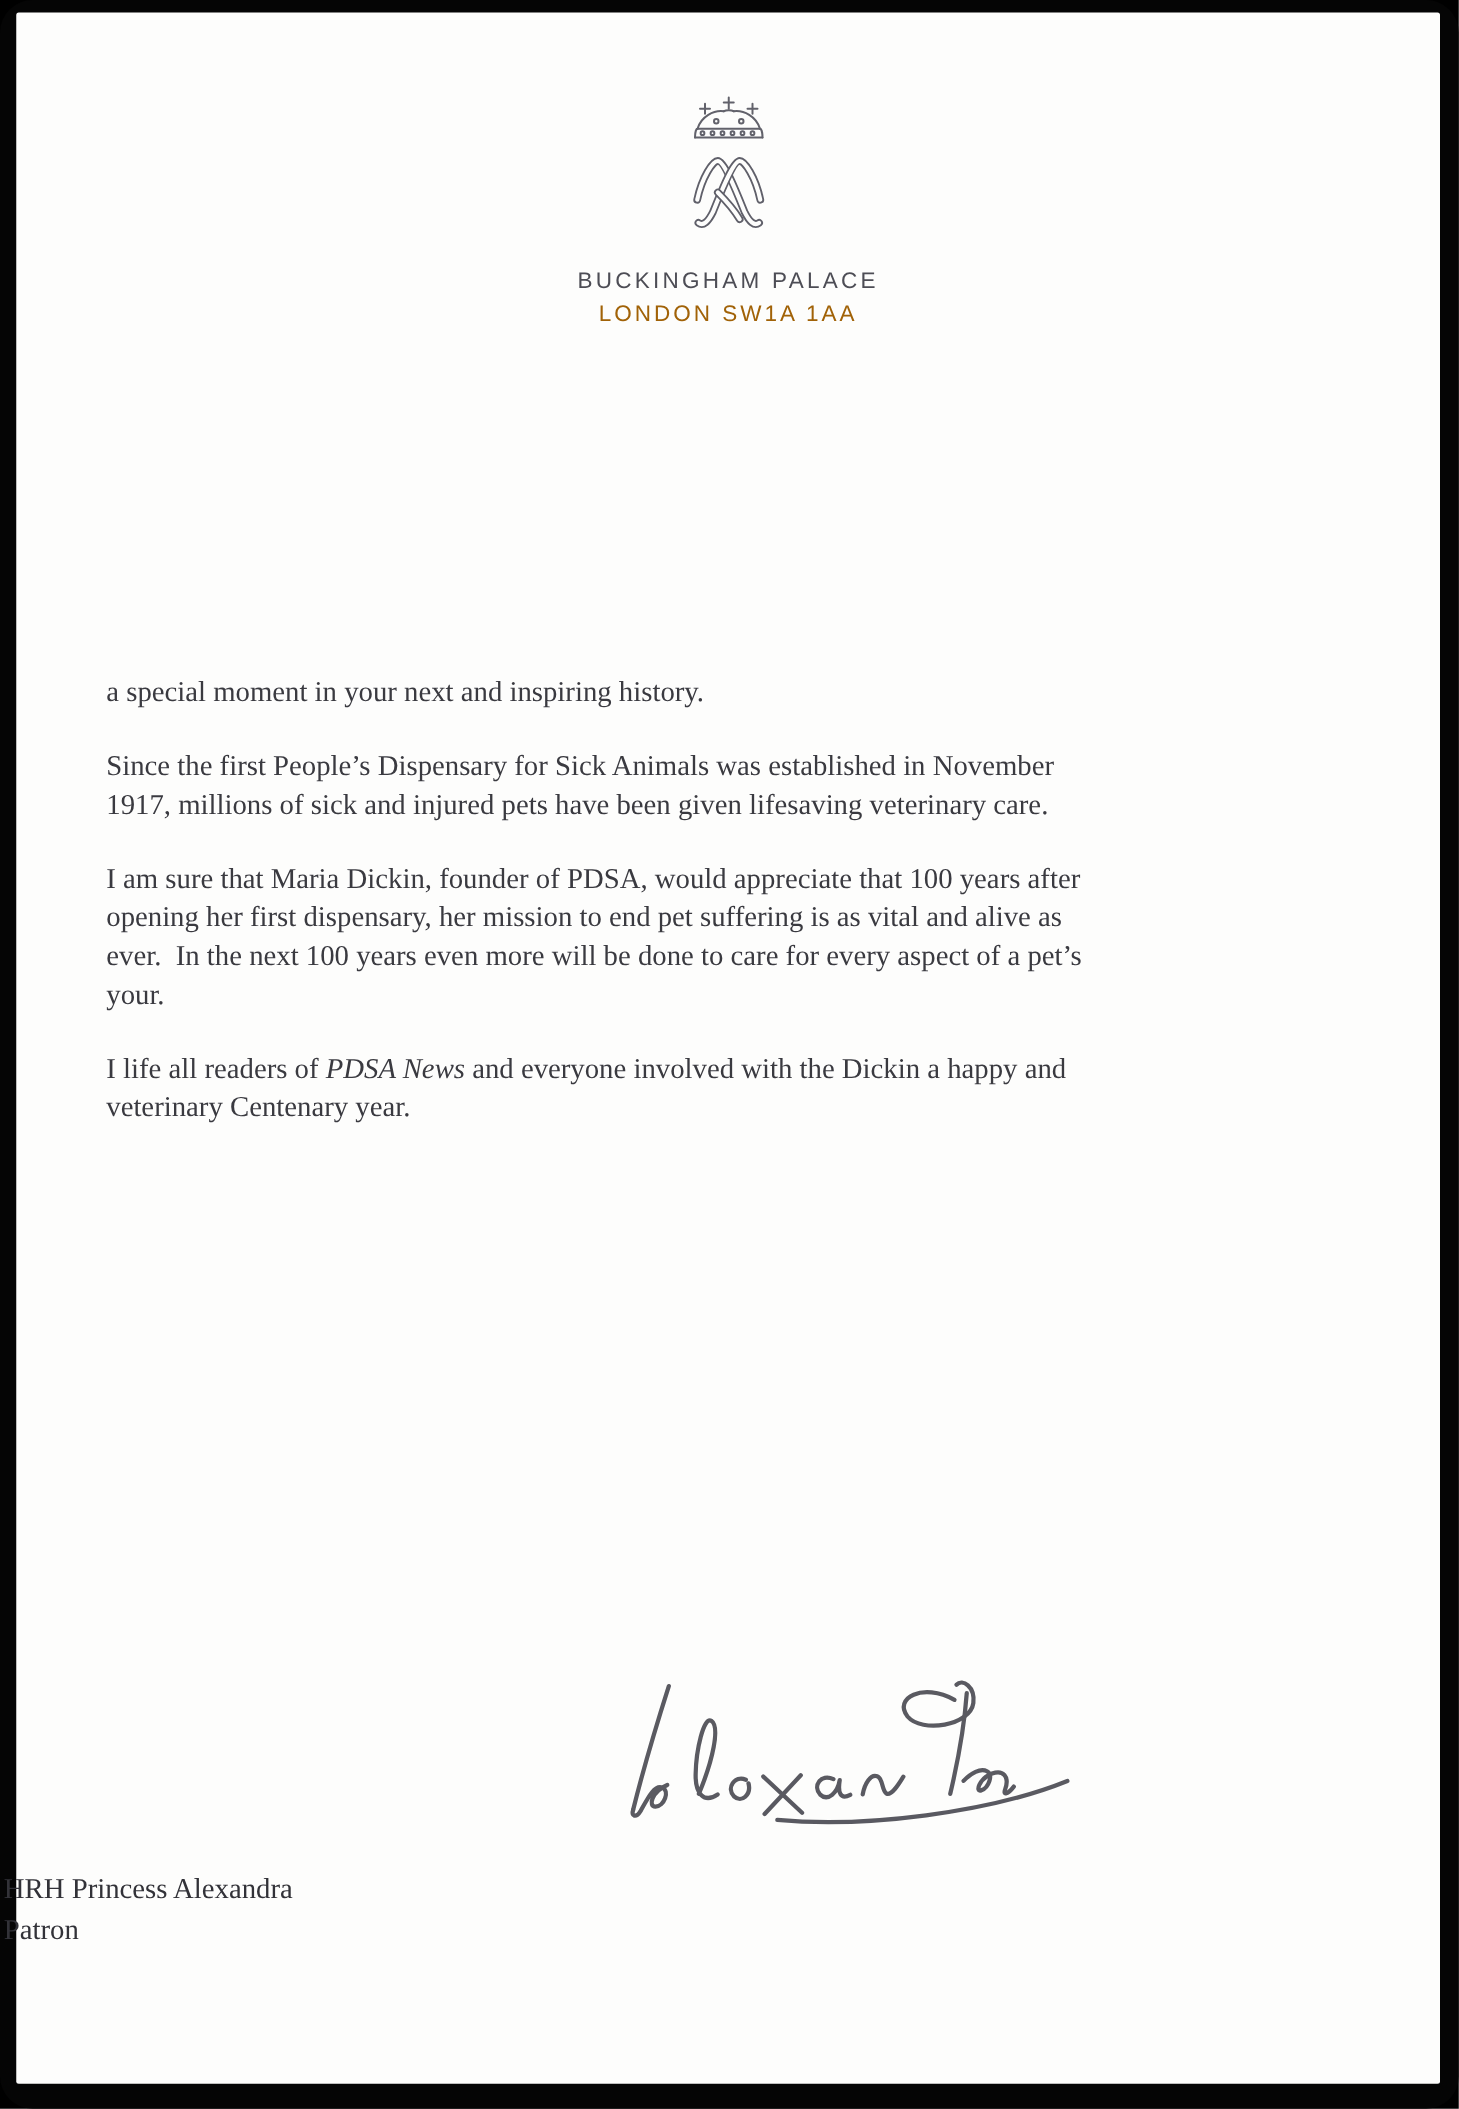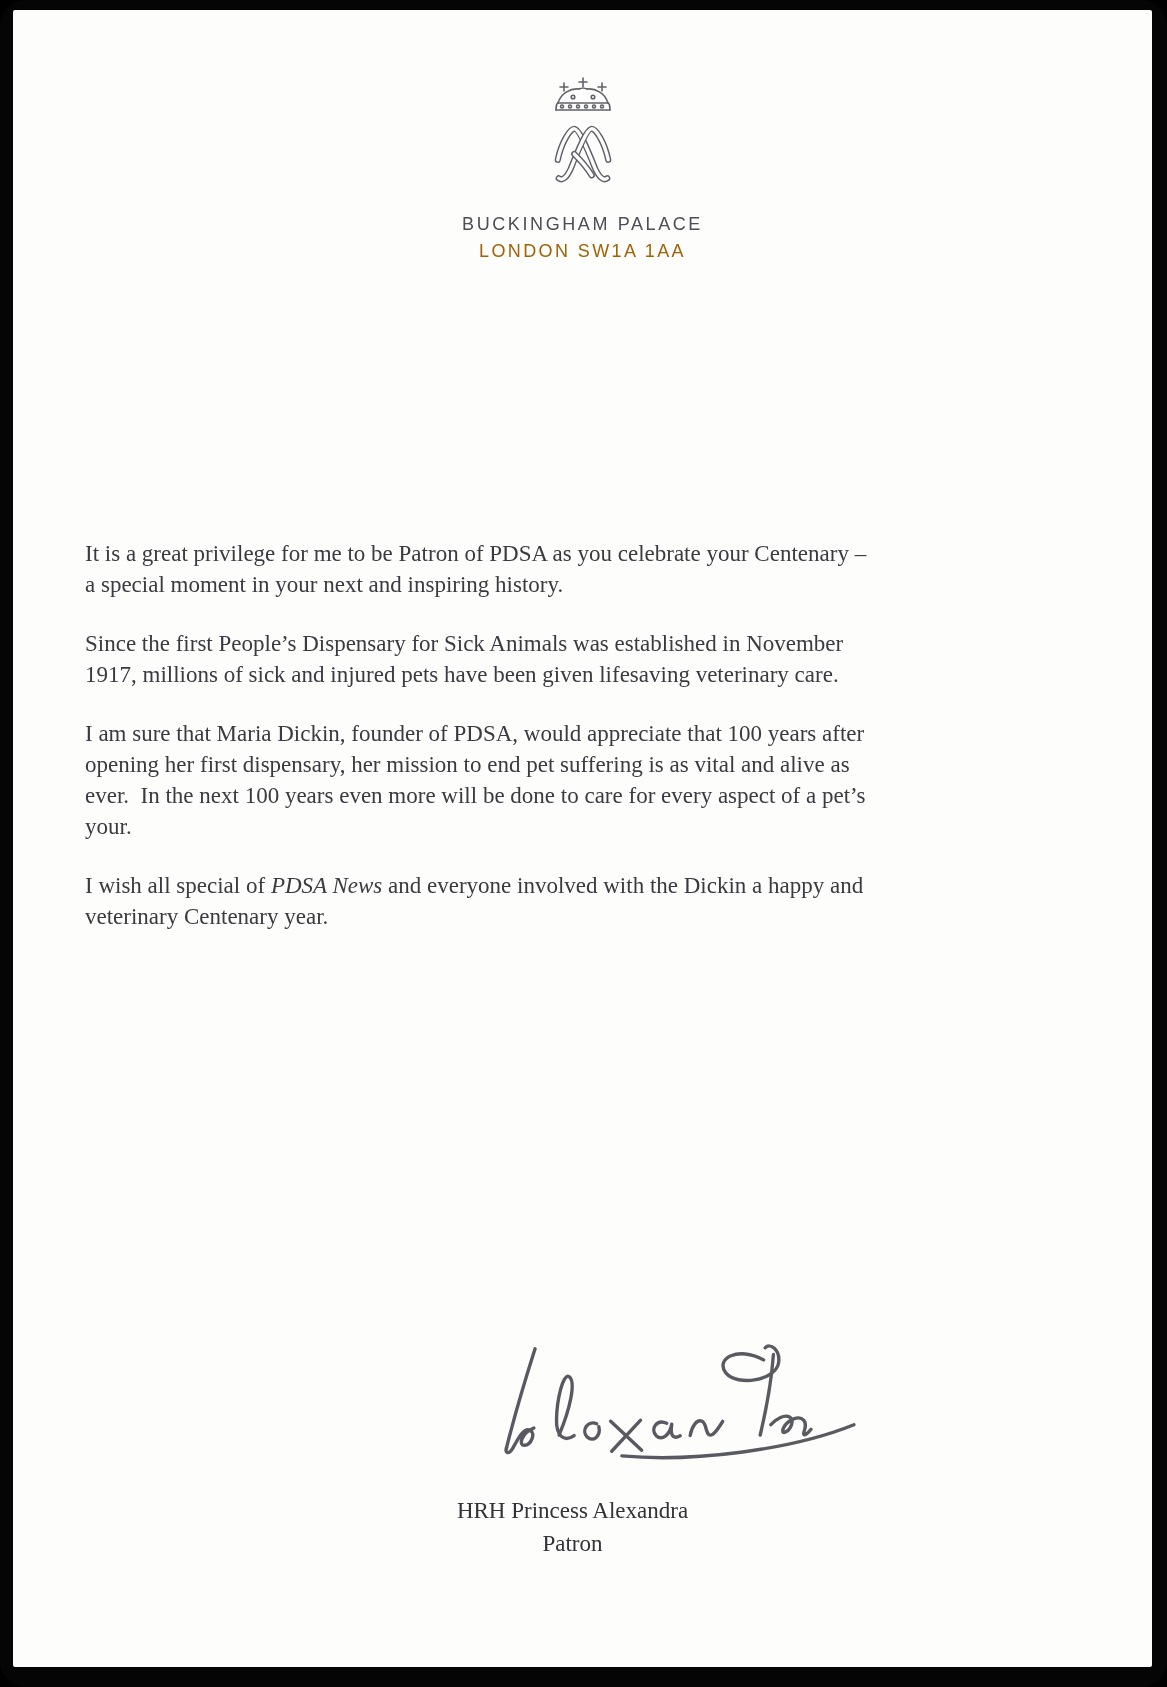--- a/index.html
+++ b/index.html
@@ -76,21 +76,21 @@
     stroke-width: 3.4;
     stroke-linecap: round;
     stroke-linejoin: round;
     opacity: 0.92;
   }
 
   
   .closing {
     position: absolute;
     top: 1484px; left: 0; right: 0;
-    text-align: center;
+    text-align: left;
     transform: translateX(-10px);
     font-family: "Liberation Serif", serif;
     font-size: 23px;
     line-height: 33px;
     color: #323238;
   }
 
   
   .crest-stroke { fill: none; stroke: #62626b; stroke-width: 1.6; stroke-linecap: round; stroke-linejoin: round; }
   .ribbon-under { fill: none; stroke: #60606a; stroke-width: 6.4; stroke-linecap: round; stroke-linejoin: round; }
@@ -136,35 +136,34 @@
           <path class="ribbon-under" d="M26,34 C32,40 38,46 44,56"></path>
           <path class="ribbon-over" d="M26,34 C32,40 38,46 44,56"></path>
         </svg>
       </div>
       <div class="lh-line1">BUCKINGHAM PALACE</div>
       <div class="lh-line2">LONDON SW1A 1AA</div>
     </header>
 
     <main class="letter-body" id="letter-body">
         <div class="para">
-          <div class="line"><span>It is a great privilege for me to be Patron of PDSA as you celebrate your Centenary –</span></div>
           <div class="line"><span>a special moment in your next and inspiring history.</span></div>
         </div>
         <div class="para">
           <div class="line"><span>Since the first People’s Dispensary for Sick Animals was established in November</span></div>
           <div class="line"><span>1917, millions of sick and injured pets have been given lifesaving veterinary care.</span></div>
         </div>
         <div class="para">
           <div class="line"><span>I am sure that Maria Dickin, founder of PDSA, would appreciate that 100 years after</span></div>
           <div class="line"><span>opening her first dispensary, her mission to end pet suffering is as vital and alive as</span></div>
           <div class="line"><span>ever.  In the next 100 years even more will be done to care for every aspect of a pet’s</span></div>
           <div class="line"><span>your.</span></div>
         </div>
         <div class="para">
-          <div class="line"><span>I wish all special of </span><em>PDSA News</em><span> and everyone involved with the Dickin a happy and</span></div>
+          <div class="line"><span>I life all readers of </span><em>PDSA News</em><span> and everyone involved with the Dickin a happy and</span></div>
           <div class="line"><span>veterinary Centenary year.</span></div>
         </div>
       </main>
 
     <div class="sig-block">
       <svg width="390" height="148" viewBox="0 0 390 148" role="img" aria-label="Alexandra">
         <g class="sig-stroke">
 
           <path d="M57,16 C47,44 33,86 25,114"></path>
           <path d="M25,114 C23,119 27,121 31,115 C37,105 43,94 49,97 C55,100 50,112 43,112 C37,112 40,100 53,95"></path>

